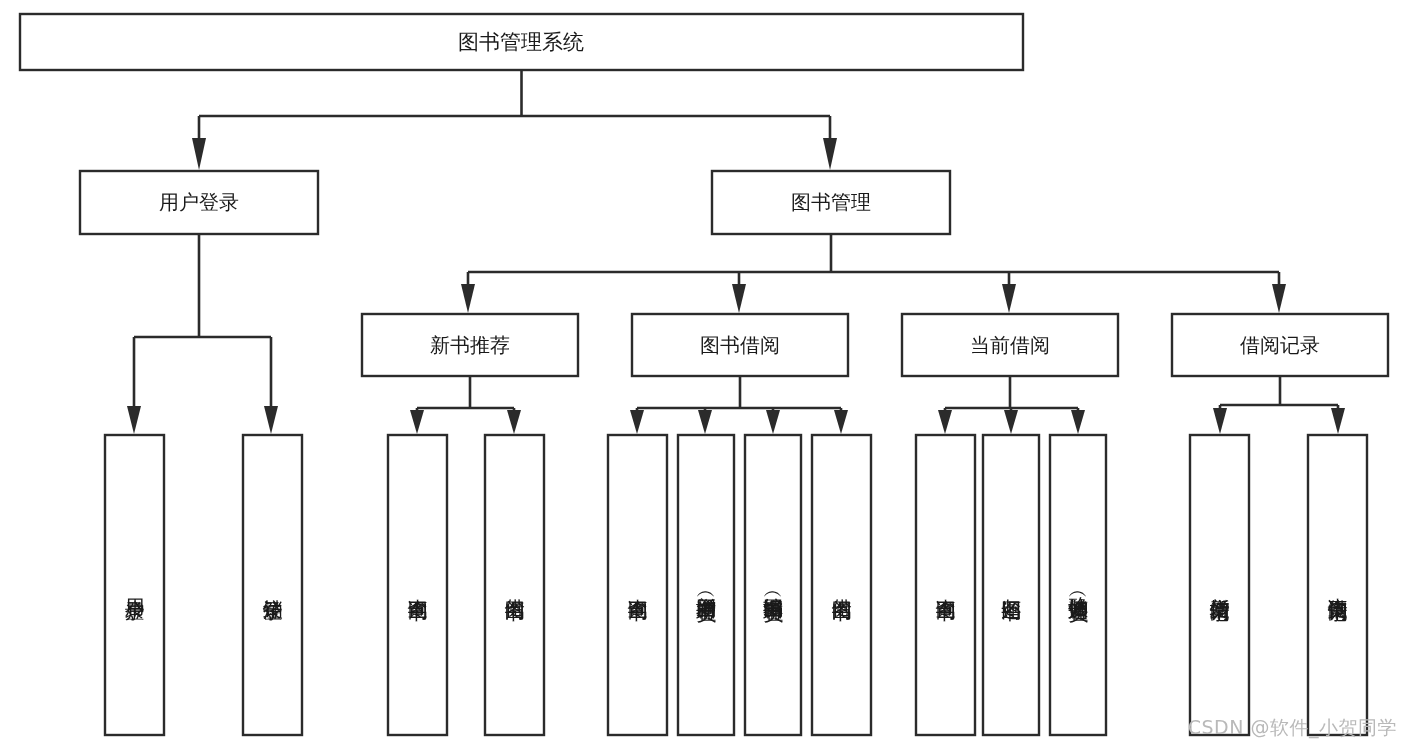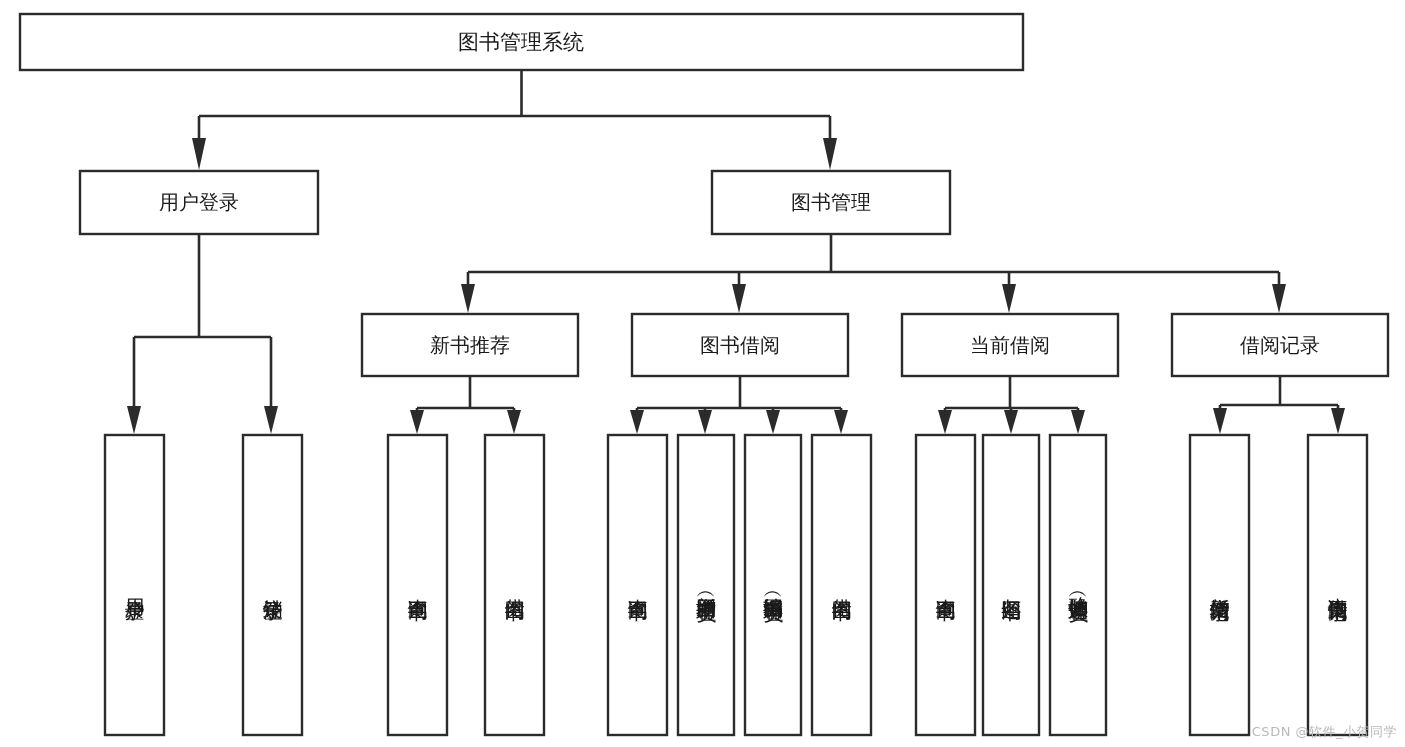--- a/index.html
+++ b/index.html
@@ -66,21 +66,21 @@
     justify-content: center;
     text-align: center;
     white-space: nowrap;
     pointer-events: none;
   }
   .watermark {
     position: absolute;
     right: 8px;
     bottom: 6px;
     font-family: "DejaVu Sans", "Liberation Sans", sans-serif;
-    font-size: 13px;
+    font-size: 19px;
     color: #b9b9b9;
     letter-spacing: 0.5px;
     white-space: nowrap;
   }
 </style>
 </head>
 <body>
 
 <div id="diagram-root">
 

